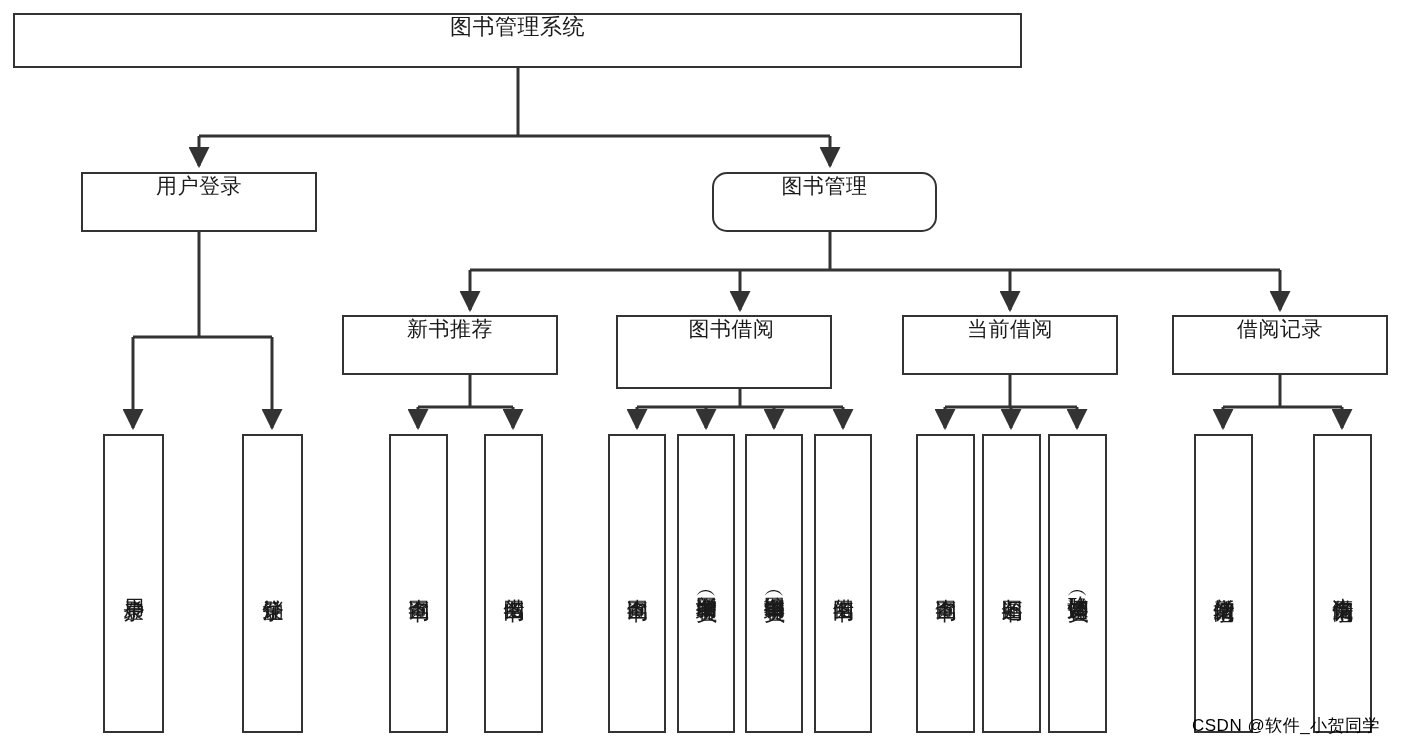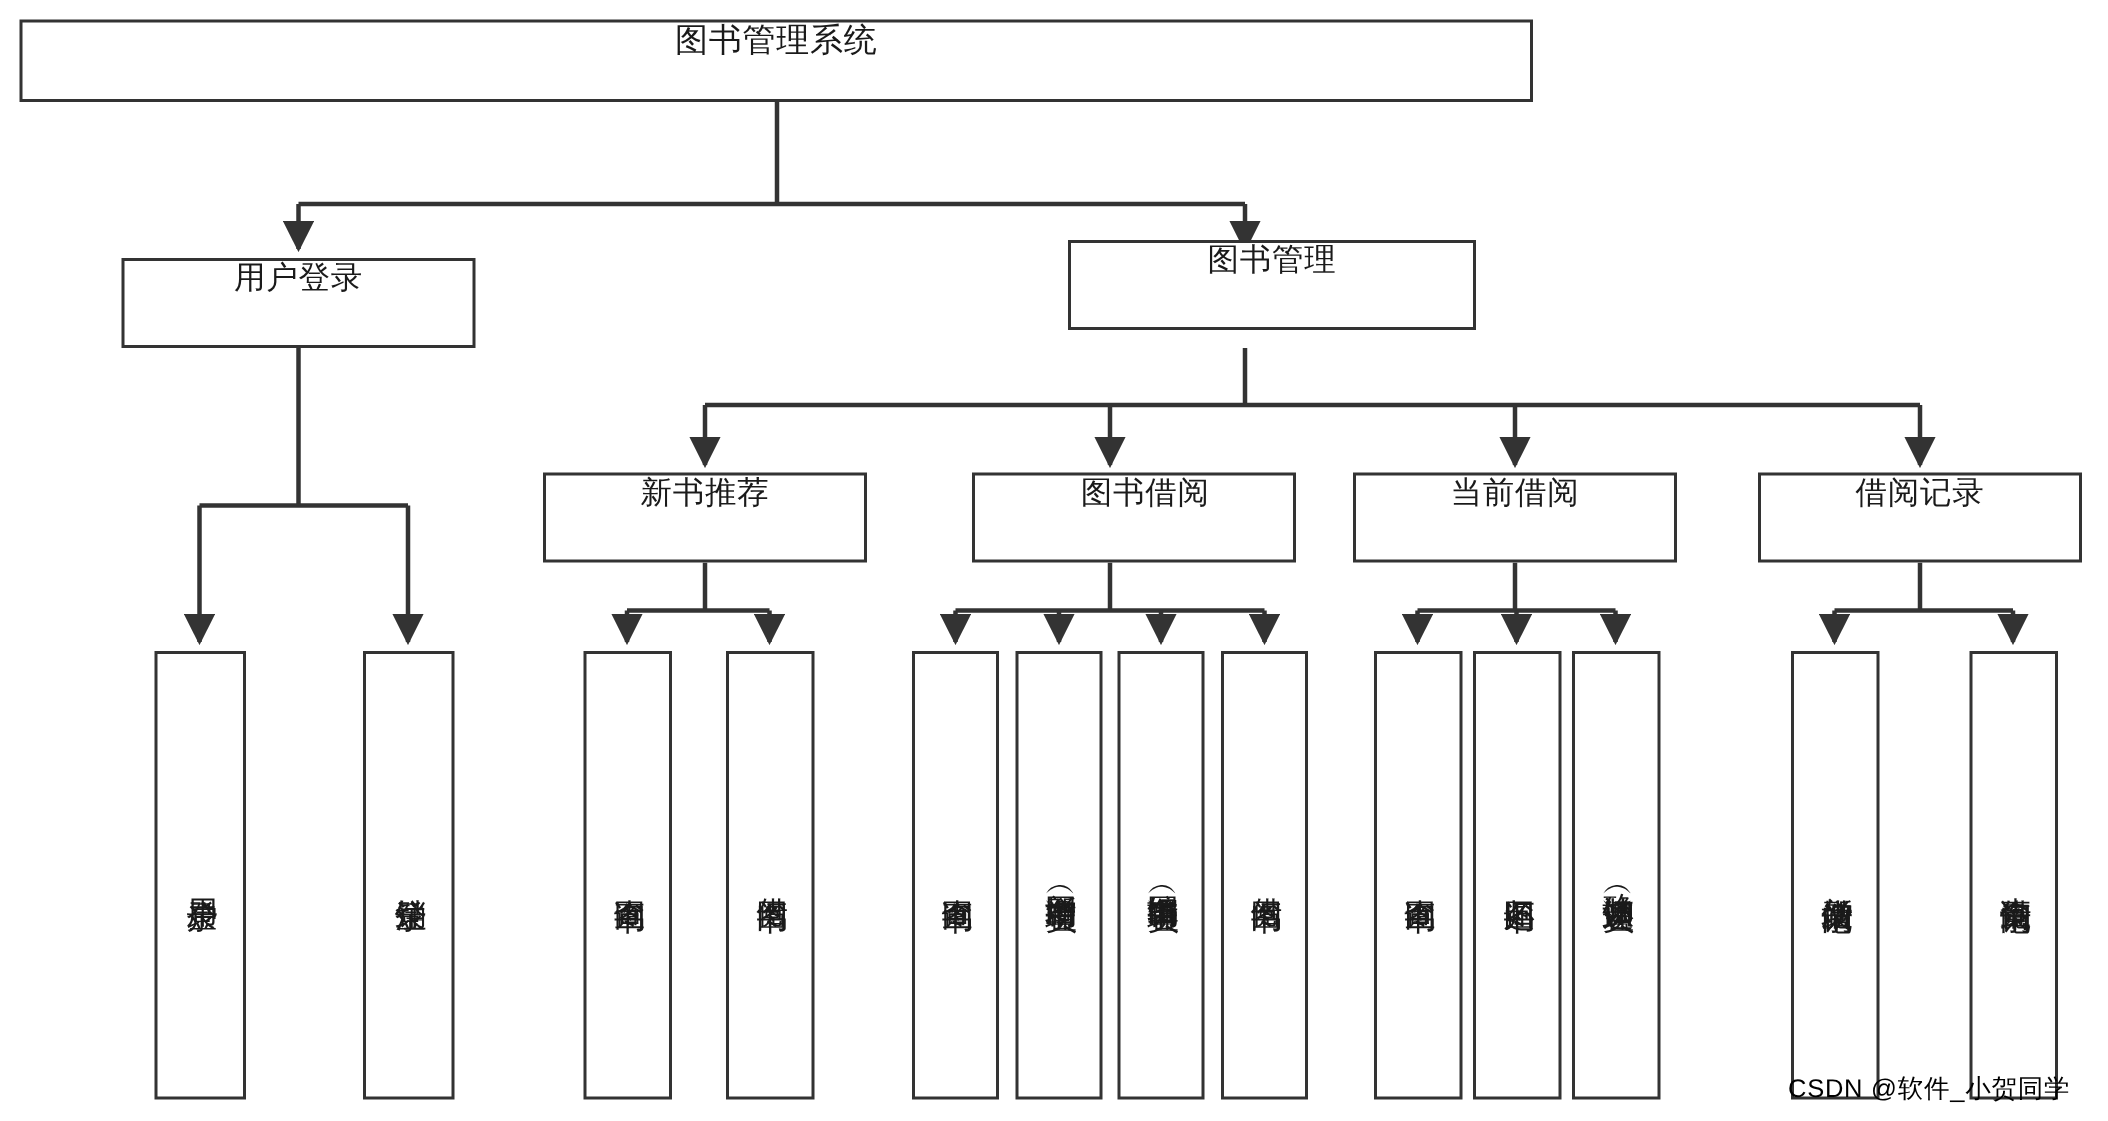--- a/index.html
+++ b/index.html
@@ -123,28 +123,28 @@
     </g>
   </svg>
 
   <div class="node root" style="left:13px; top:13px; width:1009px; height:55px;">
     <span class="label">图书管理系统</span>
   </div>
 
   <div class="node h" style="left:81px; top:172px; width:236px; height:60px;">
     <span class="label">用户登录</span>
   </div>
-  <div class="node h" style="left:712px; top:160px; width:272px; height:60px;">
+  <div class="node h" style="left:712px; top:172px; width:225px; height:60px;border-radius:15px;">
     <span class="label">图书管理</span>
   </div>
 
-  <div class="node h" style="left:362px; top:315px; width:216px; height:60px;">
+  <div class="node h" style="left:342px; top:315px; width:216px; height:60px;">
     <span class="label">新书推荐</span>
   </div>
-  <div class="node h" style="left:648px; top:315px; width:216px; height:60px;padding-left:15px;">
+  <div class="node h" style="left:616px; top:315px; width:216px; height:74px;padding-left:15px;">
     <span class="label">图书借阅</span>
   </div>
   <div class="node h" style="left:1172px; top:315px; width:216px; height:60px;">
     <span class="label">借阅记录</span>
   </div>
   <div class="node h" style="left:902px; top:315px; width:216px; height:60px;">
     <span class="label">当前借阅</span>
   </div>
 
   <div class="node v" style="left:103px; top:434px; width:61px; height:299px;">

